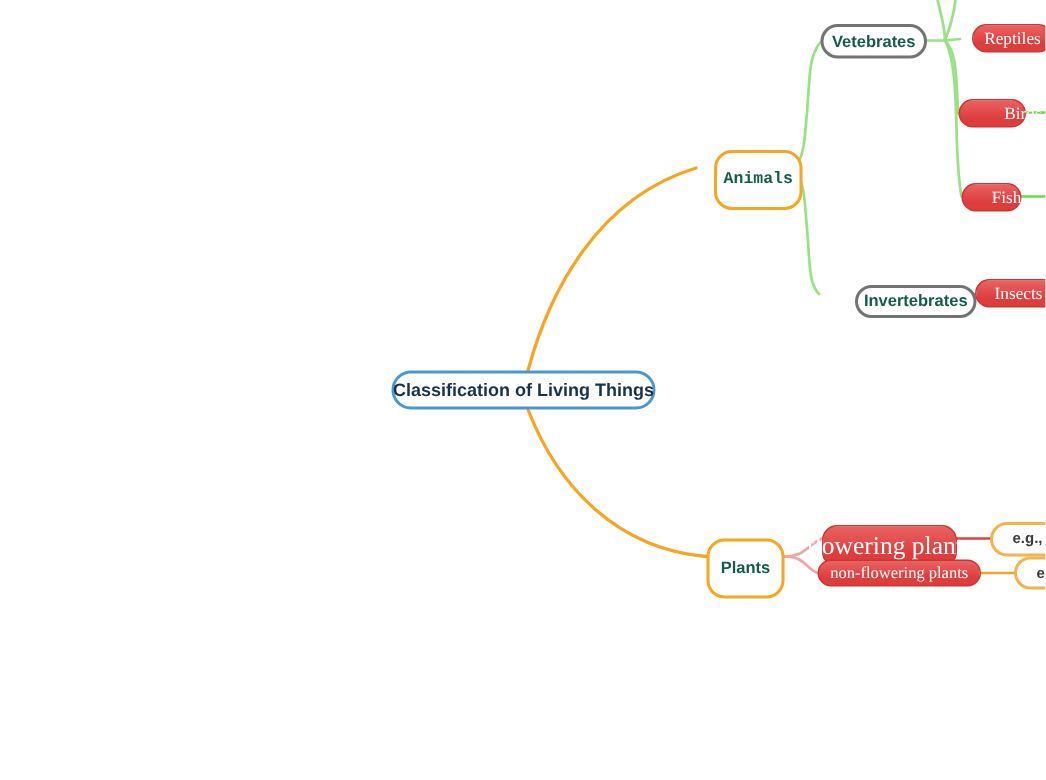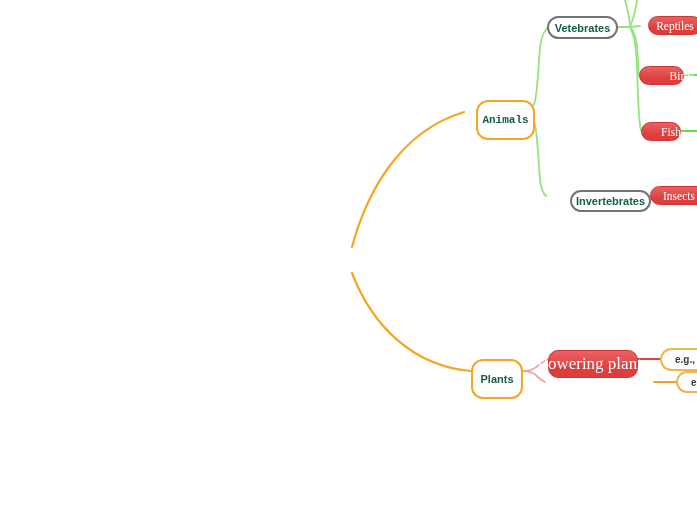--- a/index.html
+++ b/index.html
@@ -77,20 +77,23 @@
       <path stroke="#f2a3a3" d="M627 196 L650 196"></path>
 
       <path stroke="#f2a3a3" d="M523 371 C537 371 537 364 548 359"></path>
       <path stroke="#f2a3a3" d="M523 371 C537 371 537 379 545 382"></path>
 
       <path stroke="#e34040" d="M638 359 L660 359"></path>
       <path stroke="#f5a02a" d="M654 382 L676 382"></path>
     </g>
   </svg>
 
+  <div class="node root" style="left:261px;top:247px;width:176px;height:26px;">
+    <span>Classification of Living Things</span>
+  </div>
 
   <div class="node branch" style="left:476px;top:100px;width:59px;height:40px;font-family:Liberation Mono, monospace;">
     <span>Animals</span>
   </div>
 
   <div class="node branch" style="left:471px;top:359px;width:52px;height:40px;">
     <span>Plants</span>
   </div>
 
   <div class="node sub" style="left:547px;top:16px;width:71px;height:23px;">
@@ -114,20 +117,23 @@
   </div>
 
   <div class="node leaf" style="left:650px;top:186px;width:58px;height:19px;">
     <span>Insects</span>
   </div>
 
   <div class="node leaf" style="left:548px;top:350px;width:90px;height:28px;font-size:17px;">
     <span>flowering plants</span>
   </div>
 
+  <div class="node leaf" style="left:545px;top:373px;width:109px;height:18px;font-size:11px;">
+    <span>non-flowering plants</span>
+  </div>
 
   <div class="node example" style="left:660px;top:348px;width:80px;height:23px;">
     <span>e.g., d</span>
   </div>
 
   <div class="node example" style="left:676px;top:371px;width:80px;height:22px;">
     <span>e.</span>
   </div>
 
 </div>

